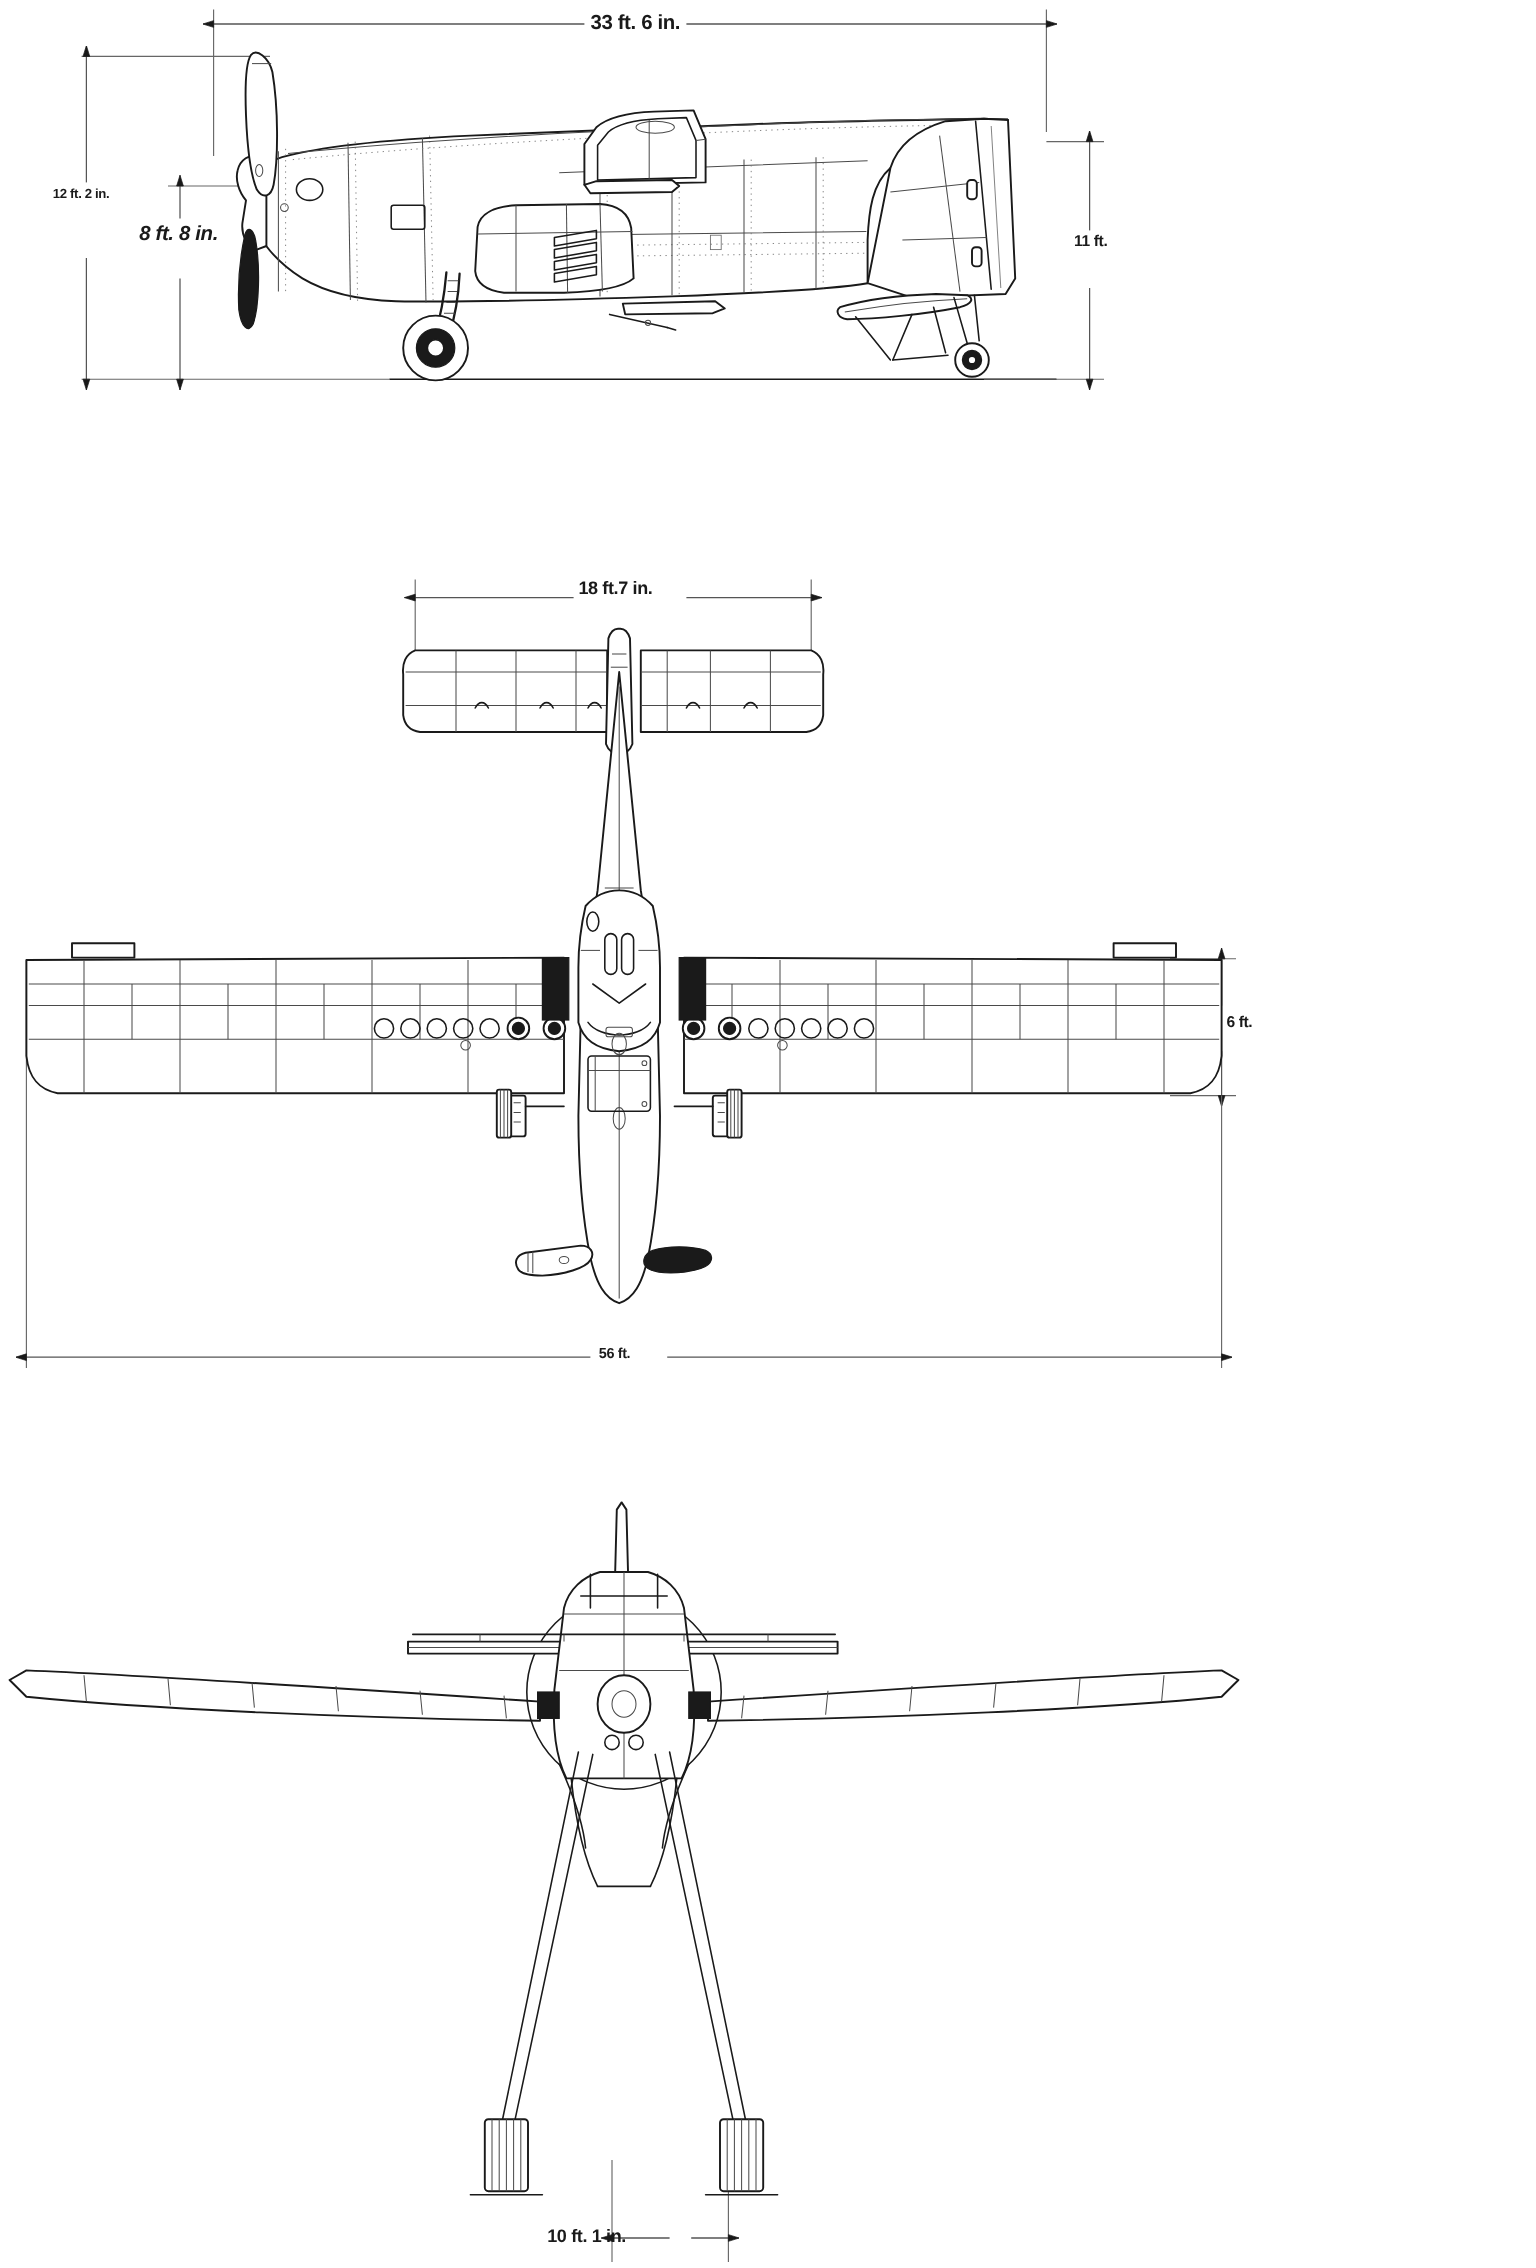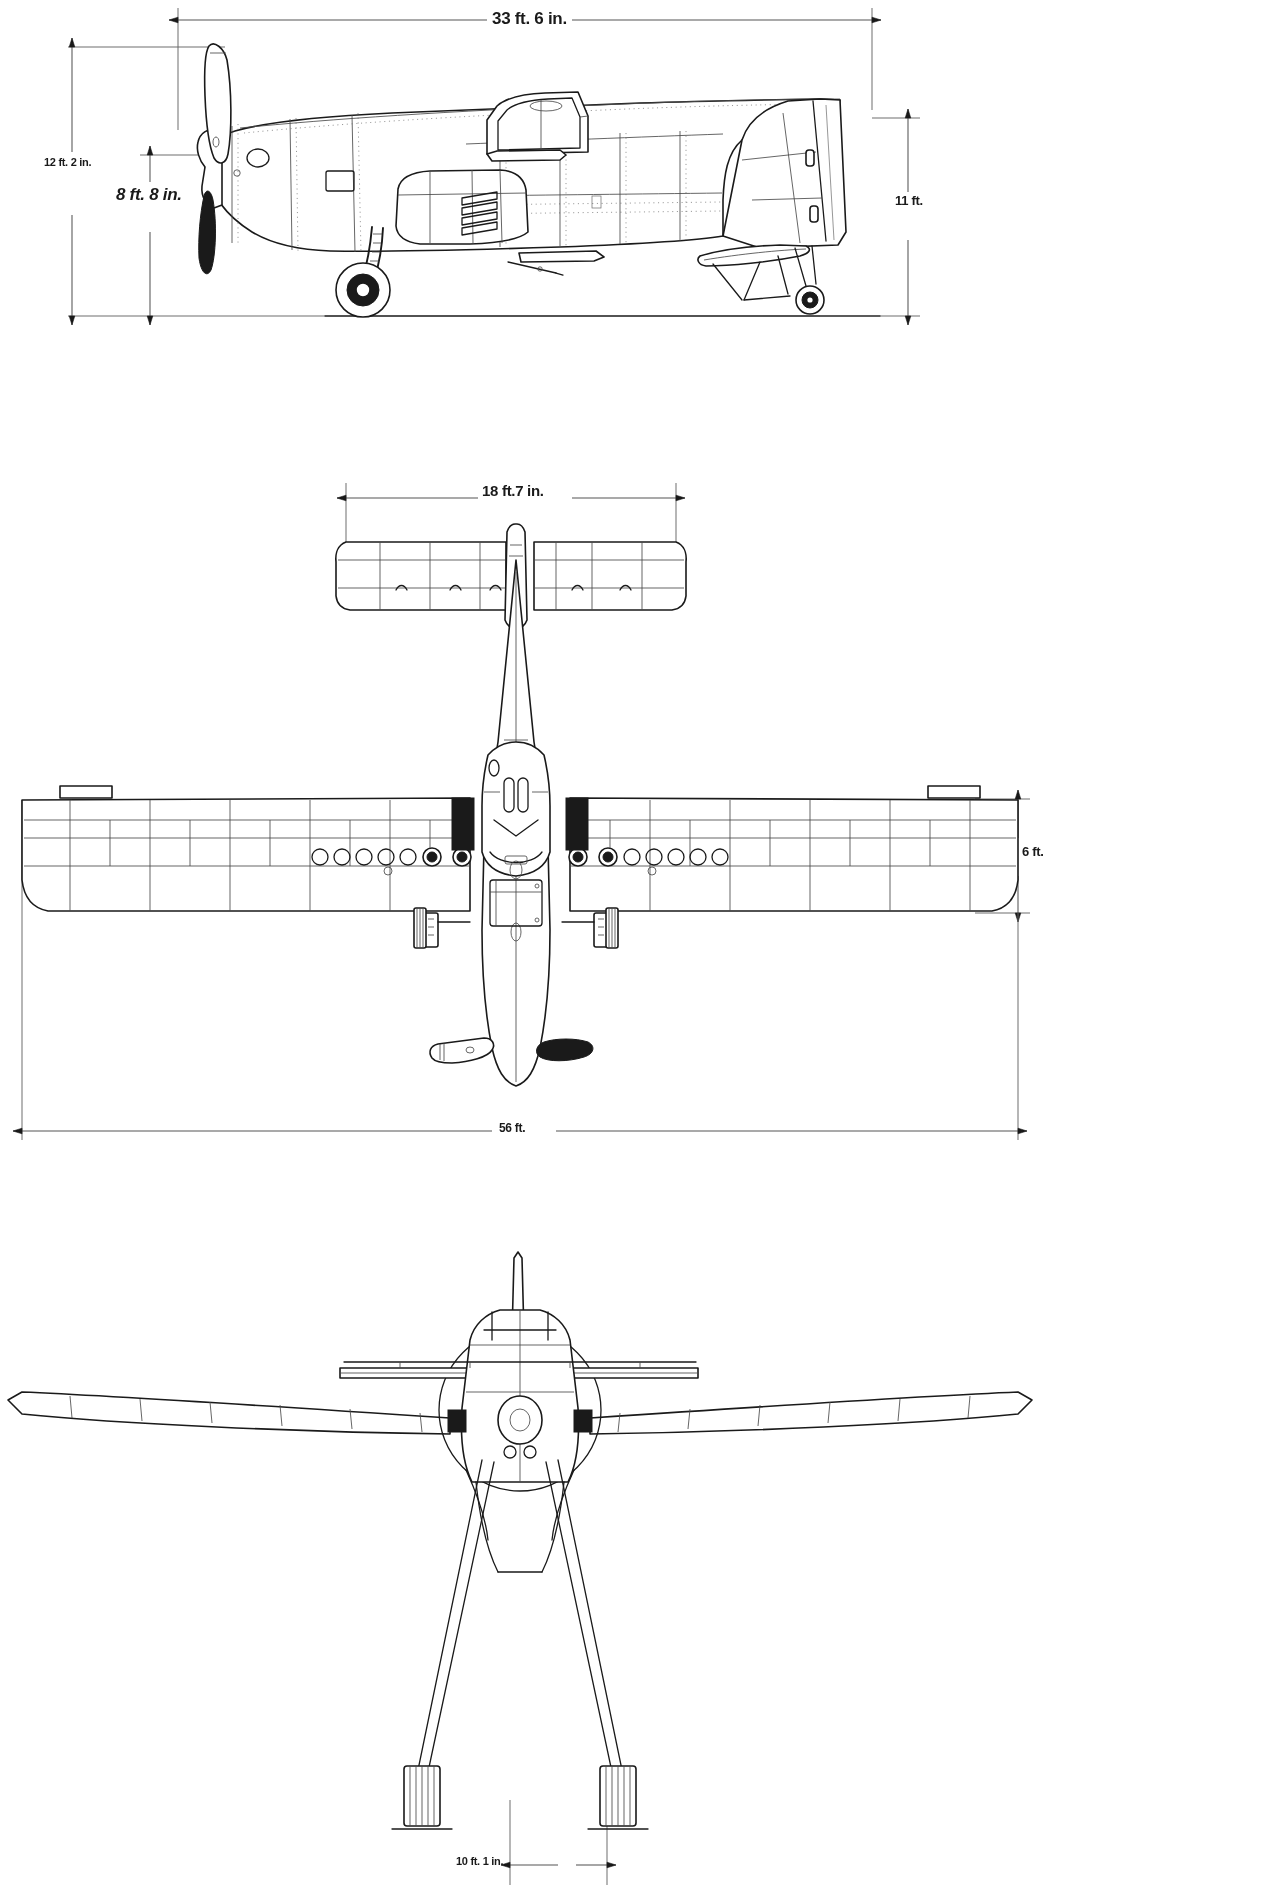--- a/index.html
+++ b/index.html
@@ -32,21 +32,21 @@
     font-stretch:condensed;
     transform-origin:left top;
   }
   .lbl-33ft{ left:492px; top:10px;  font-size:17px; }
   .lbl-12ft{ left:44px;  top:157px; font-size:11px; }
   .lbl-8ft { left:116px; top:186px; font-size:17px;font-style:italic; }
   .lbl-11ft{ left:895px; top:194px; font-size:13px;text-align:right; }
   .lbl-18ft{ left:482px; top:483px; font-size:15px; }
   .lbl-6ft { left:1022px;top:845px; font-size:13px; }
   .lbl-56ft{ left:499px; top:1122px;font-size:12px; }
-  .lbl-10ft{ left:456px; top:1856px;font-size:11px; }
+  .lbl-10ft{ left:456px; top:1856px;font-size:15px; }
 </style>
 </head>
 <body>
 
 <div id="page">
 
   <svg id="drawing" viewBox="0 0 1280 1890" xmlns="http://www.w3.org/2000/svg">
 
     <defs>
       <marker id="arrL" markerWidth="10" markerHeight="8" refX="9" refY="4" orient="auto" markerUnits="userSpaceOnUse">

